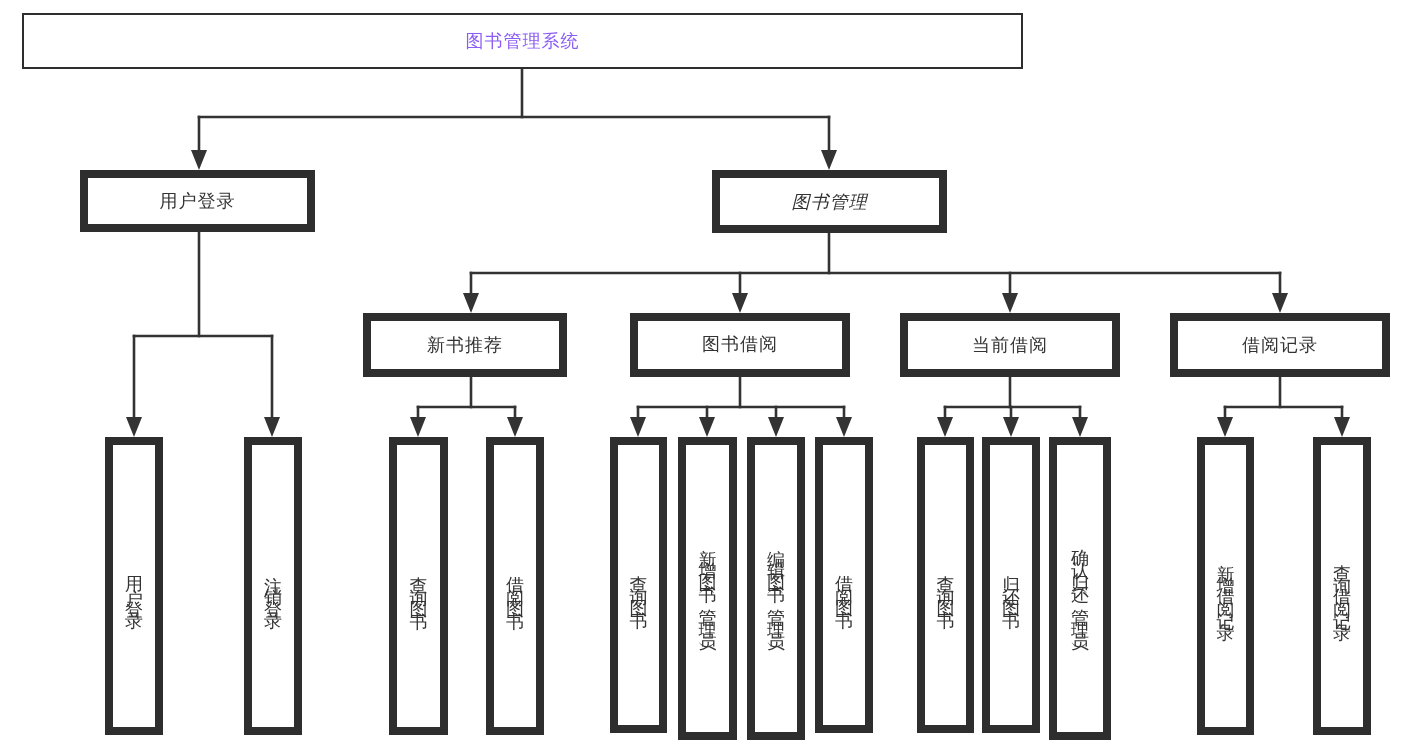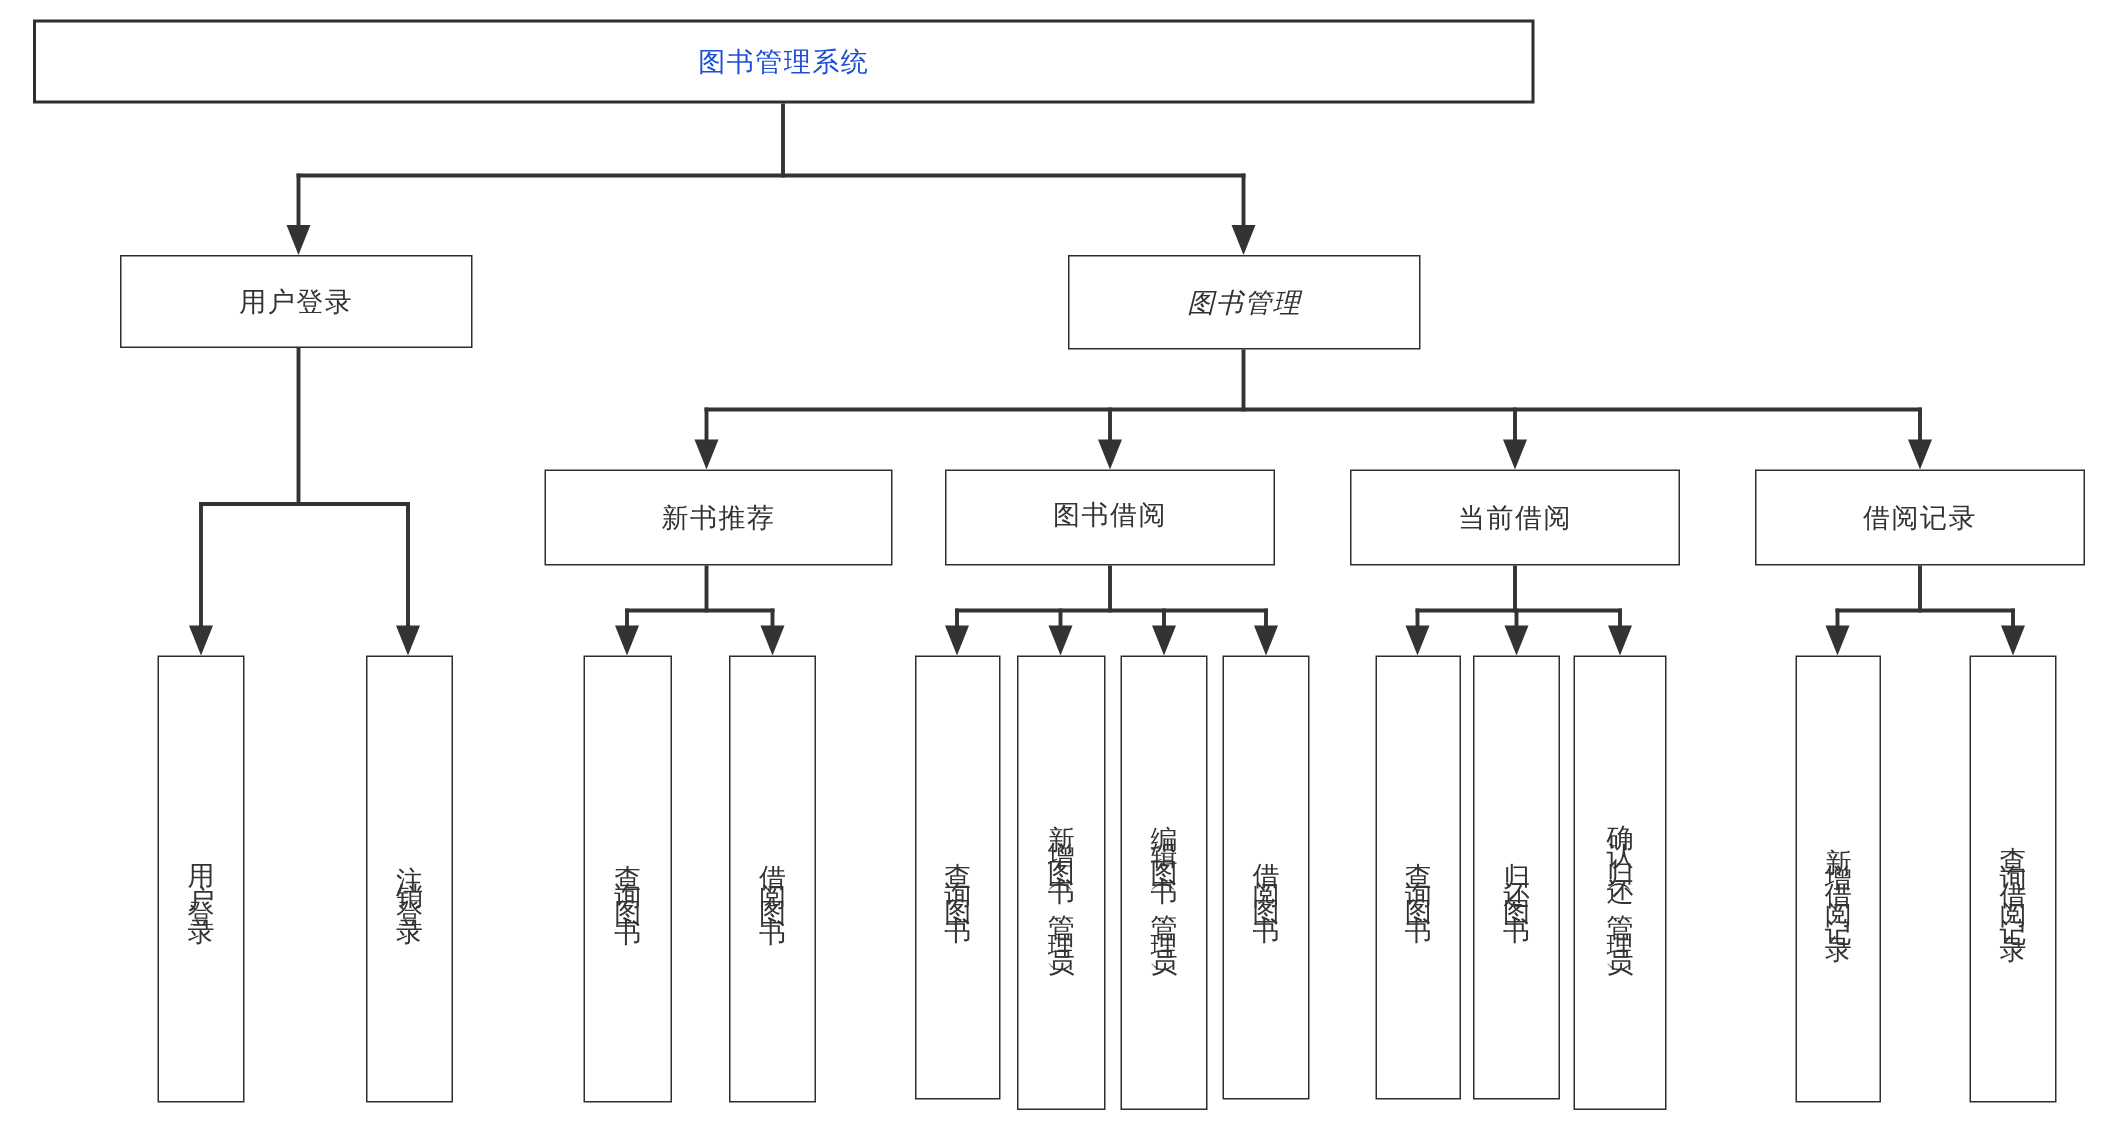--- a/index.html
+++ b/index.html
@@ -20,21 +20,21 @@
     left: 0;
     top: 0;
     width: 1405px;
     height: 747px;
     pointer-events: none;
   }
   .node {
     position: absolute;
     box-sizing: border-box;
     background: #ffffff;
-    border: 1px solid #4d7c0f;
+    border: 8px solid #4d7c0f;
     display: flex;
     align-items: center;
     justify-content: center;
     color: #333333;
     font-size: 18px;
     line-height: 1;
     z-index: 2;
   }
   .node.root-size {
     border-width: 2px;
@@ -111,30 +111,30 @@
       <polygon points="1003,417 1019,417 1011,437" fill="#333333"></polygon>
       <line x1="1080" y1="407" x2="1080" y2="421" stroke="#333333" stroke-width="2.6" stroke-linecap="square"></line>
       <polygon points="1072,417 1088,417 1080,437" fill="#333333"></polygon>
       <line x1="1280" y1="377" x2="1280" y2="407" stroke="#333333" stroke-width="2.6" stroke-linecap="square"></line>
       <line x1="1225" y1="407" x2="1342" y2="407" stroke="#333333" stroke-width="2.6" stroke-linecap="square"></line>
       <line x1="1225" y1="407" x2="1225" y2="421" stroke="#333333" stroke-width="2.6" stroke-linecap="square"></line>
       <polygon points="1217,417 1233,417 1225,437" fill="#333333"></polygon>
       <line x1="1342" y1="407" x2="1342" y2="421" stroke="#333333" stroke-width="2.6" stroke-linecap="square"></line>
       <polygon points="1334,417 1350,417 1342,437" fill="#333333"></polygon>
     </svg>
-<div class="node h root-size" style="left: 22px; top: 13px; width: 1001px; height: 56px; border-color: rgb(46, 46, 46); color: #1d4ed8;">
+<div class="node h root-size" style="left: 22px; top: 13px; width: 1001px; height: 56px; border-color: rgb(46, 46, 46); color: #8b5cf6;">
       <span>图书管理系统</span>
     </div>
     <div class="node h" style="left: 80px; top: 170px; width: 235px; height: 62px; border-color: rgb(46, 46, 46); color: rgb(51, 51, 51);">
       <span>用户登录</span>
     </div>
     <div class="node h" style="left: 712px; top: 170px; width: 235px; height: 63px; border-color: rgb(46, 46, 46); color: rgb(51, 51, 51); font-style: italic;">
       <span>图书管理</span>
     </div>
-    <div class="node h" style="left: 363px; top: 313px; width: 232px; height: 64px; border-color: rgb(46, 46, 46); color: rgb(51, 51, 51);">
+    <div class="node h" style="left: 363px; top: 313px; width: 204px; height: 64px; border-color: rgb(46, 46, 46); color: rgb(51, 51, 51);">
       <span>新书推荐</span>
     </div>
     <div class="node h" style="left: 630px; top: 313px; width: 220px; height: 64px; border-color: rgb(46, 46, 46); color: rgb(51, 51, 51); font-family: Liberation Mono, monospace;">
       <span>图书借阅</span>
     </div>
     <div class="node h" style="left: 900px; top: 313px; width: 220px; height: 64px; border-color: rgb(46, 46, 46); color: rgb(51, 51, 51);">
       <span>当前借阅</span>
     </div>
     <div class="node h" style="left: 1170px; top: 313px; width: 220px; height: 64px; border-color: rgb(46, 46, 46); color: rgb(51, 51, 51);">
       <span>借阅记录</span>

